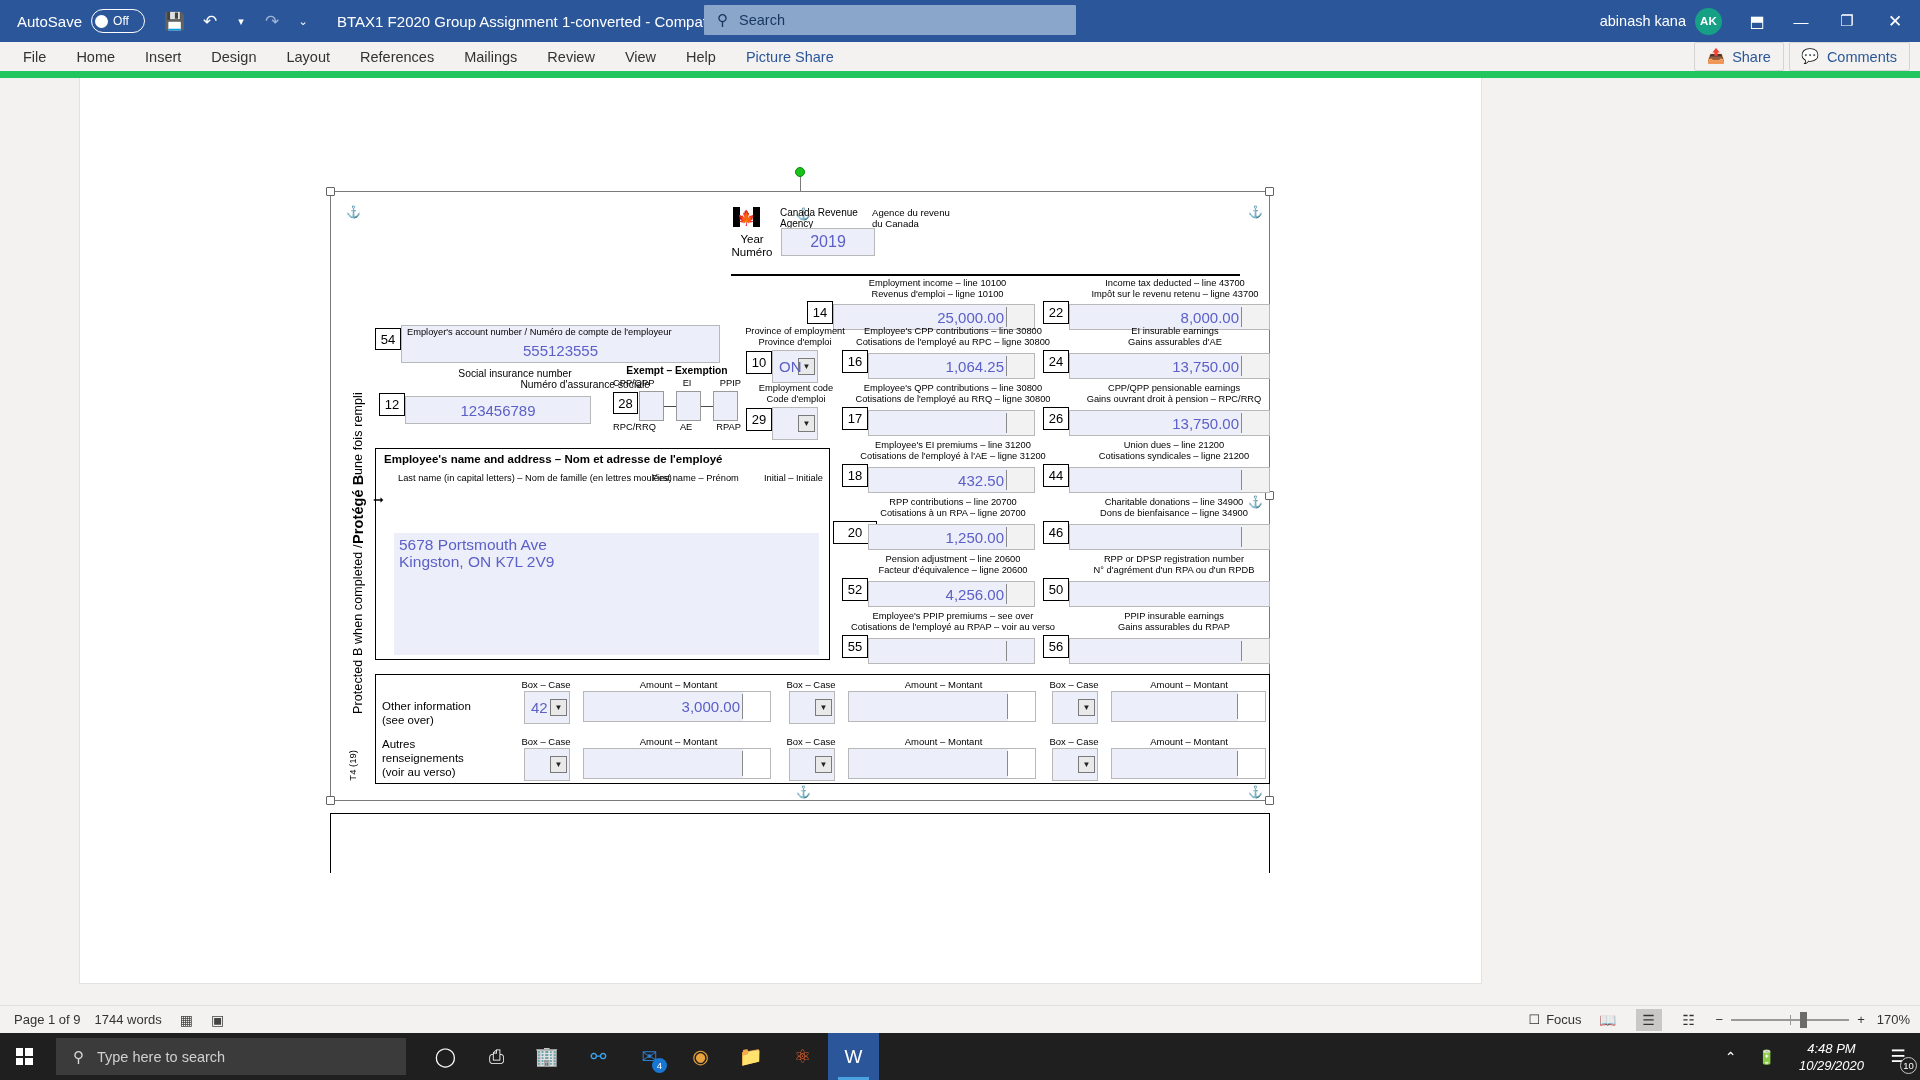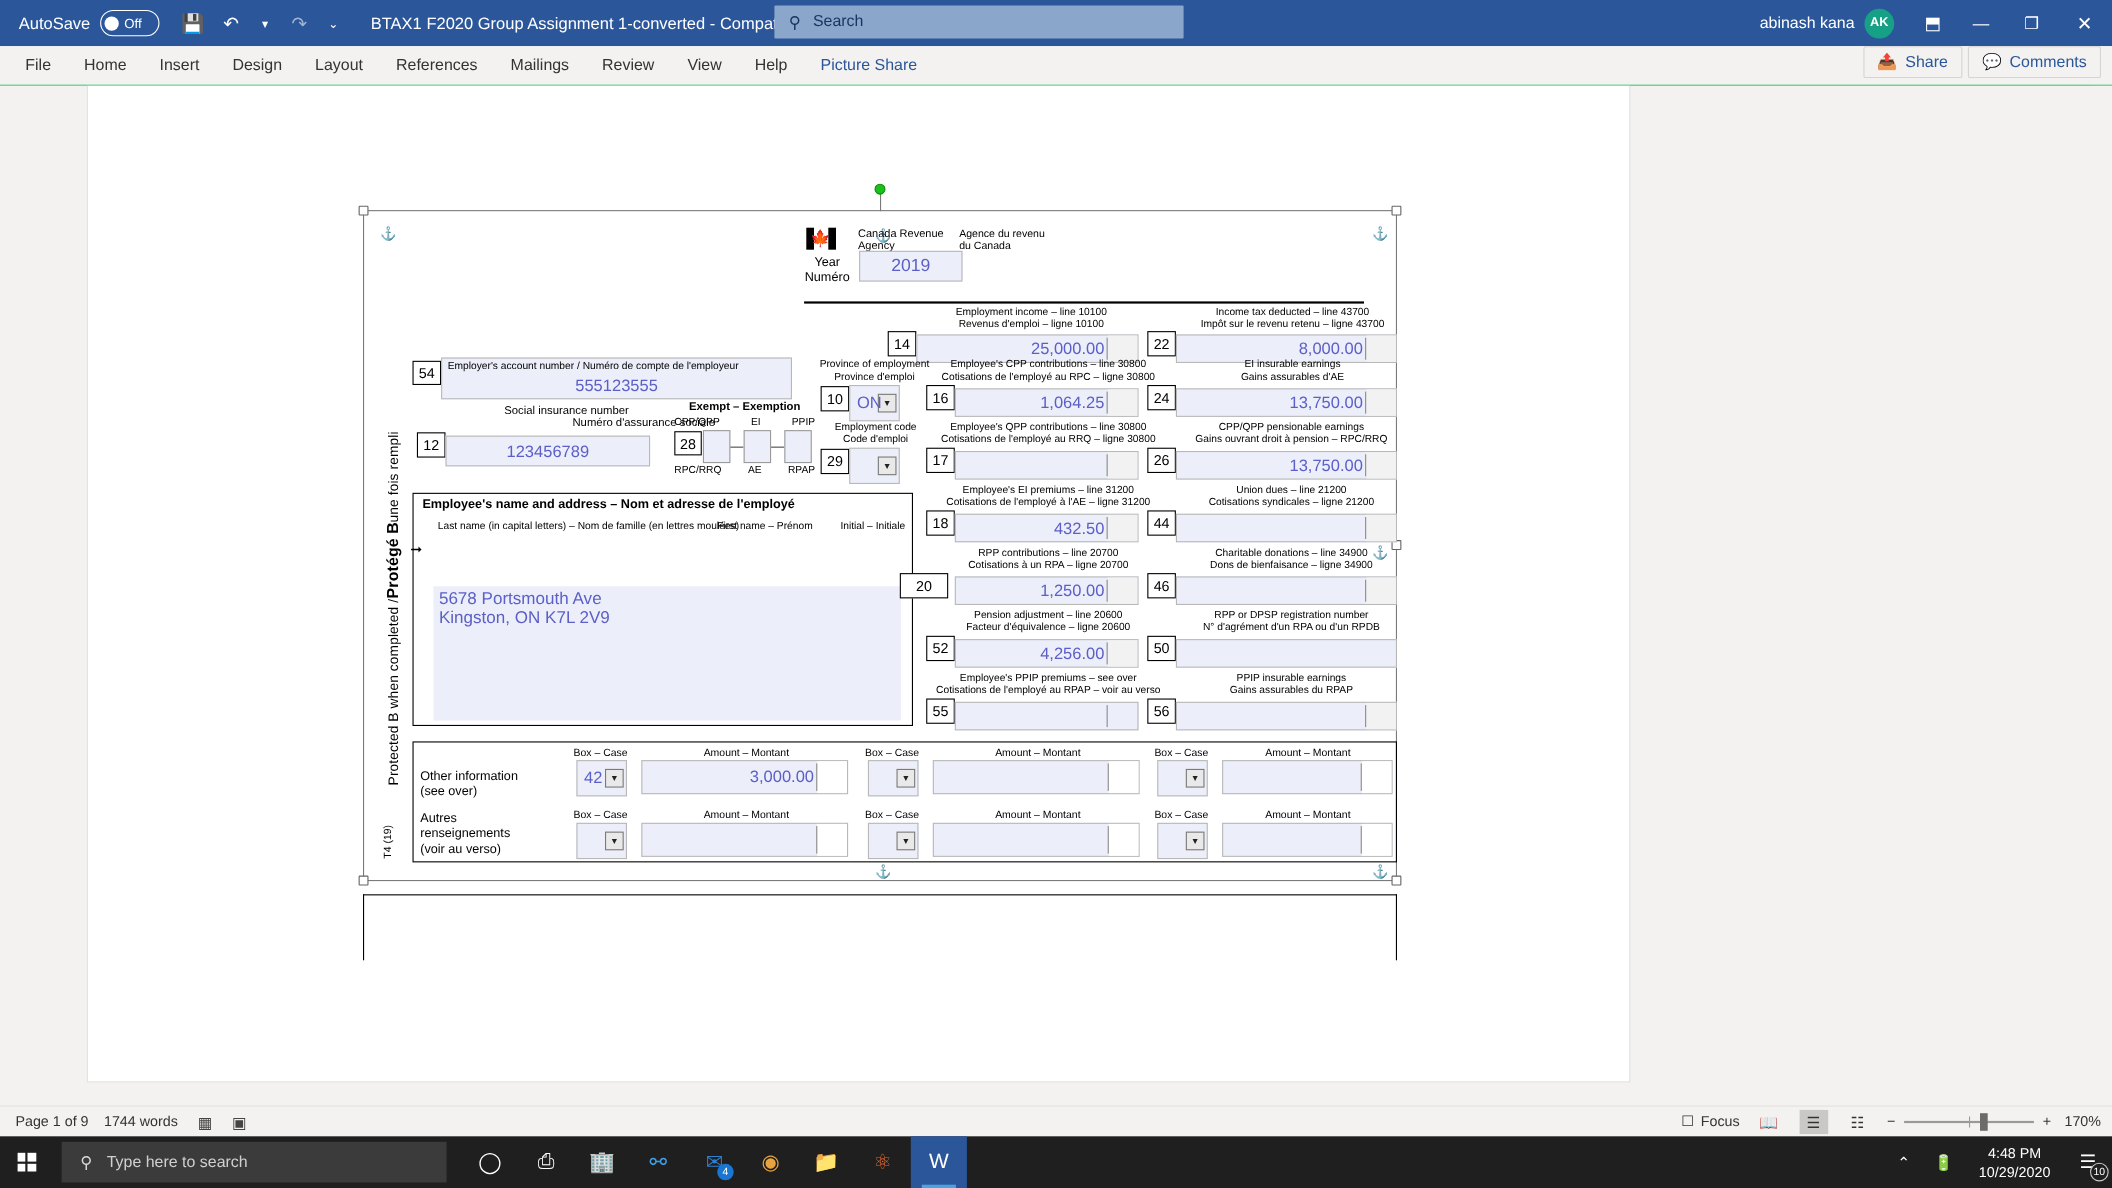--- a/index.html
+++ b/index.html
@@ -54,22 +54,22 @@
     font-size: 16px; color: #fff; margin-left: 14px;
   }
   .wbtn {
     width: 46px; height: 42px; display: flex; align-items: center; justify-content: center;
     font-size: 15px; color: #fff;
   }
   .wbtn.close { width: 50px; font-size: 17px; }
 
   
   .tabbar {
-    height: 36px; background: #f3f2f1; display: flex; align-items: flex-start;
-    position: relative; border-bottom: 1px solid #22c55e;
+    height: 36px; background: #f3f2f1; display: flex; align-items: center;
+    position: relative; border-bottom: 7px solid #22c55e;
   }
   .tab {
     font-size: 14.5px; color: #333; padding: 0 15px; height: 36px;
     display: flex; align-items: center; white-space: nowrap;
   }
   .tab.file { color: #333; margin-left: 8px; }
   .tab.contextual { color: #2b579a; font-weight: normal; }
   .tabbar-right { position: absolute; right: 10px; display: flex; align-items: center; gap: 5px; }
   .tb-action {
     display: flex; align-items: center; gap: 7px; font-size: 14.5px;
@@ -221,21 +221,21 @@
   .badge {
     position: absolute; right: 8px; bottom: 7px; background: #1976d2; color: #fff;
     font-size: 9.5px; border-radius: 50%; width: 15px; height: 15px;
     display: flex; align-items: center; justify-content: center;
   }
   .tray {
     position: absolute; right: 0; height: 47px; display: flex; align-items: center; gap: 0;
   }
   .tray-ic { padding: 0 11px; font-size: 14px; color: #fff; }
   .clock {
-    font-size: 13px; color: #fff; text-align: center; line-height: 17px; padding: 0 12px;
+    font-size: 13px; color: #fff; text-align: center; line-height: 17px; padding: 0 12px; font-style: italic;
   }
   .notif {
     width: 44px; height: 47px; display: flex; align-items: center; justify-content: center;
     position: relative; color: #fff; font-size: 17px;
   }
   .notif .cnt {
     position: absolute; right: 3px; bottom: 6px; width: 17px; height: 17px; border-radius: 50%;
     border: 1px solid #c9c9c9; font-size: 9.5px; display: flex; align-items: center;
     justify-content: center; background: #1f1f1f;
   }
@@ -514,21 +514,21 @@
       <div class="val-in" style="position:absolute;left:724px;top:269px;width:201px;height:26px;">
         <span class="txt"></span>
         <span class="cents-pad"></span>
         <span class="cents-div"></span>
       </div>
 
       <div class="fld-lbl" style="position:absolute;left:483px;top:299px;width:250px;">
         <div>RPP contributions – line 20700</div>
         <div>Cotisations à un RPA – ligne 20700</div>
       </div>
-      <div class="boxnum" style="position:absolute;left:473px;top:323px;width:44px;height:23px;">20</div>
+      <div class="boxnum" style="position:absolute;left:488px;top:323px;width:44px;height:23px;">20</div>
       <div class="val-in" style="position:absolute;left:523px;top:326px;width:167px;height:26px;">
         <span class="txt">1,250.00</span>
         <span class="cents-pad"></span>
         <span class="cents-div"></span>
       </div>
 
       <div class="fld-lbl" style="position:absolute;left:700px;top:299px;width:258px;">
         <div>Charitable donations – line 34900</div>
         <div>Dons de bienfaisance – ligne 34900</div>
       </div>

